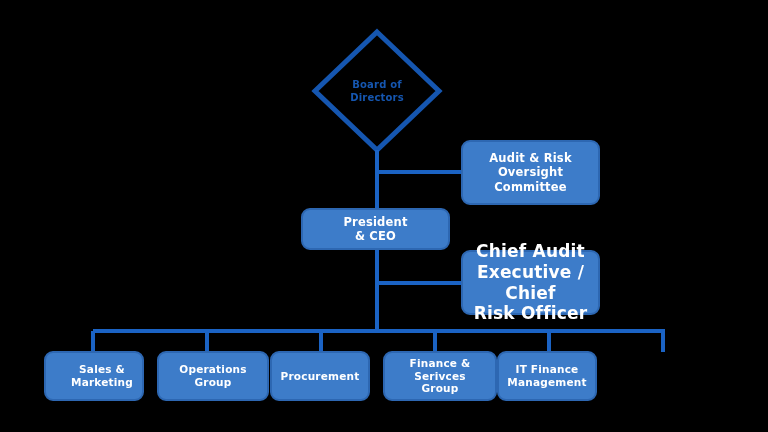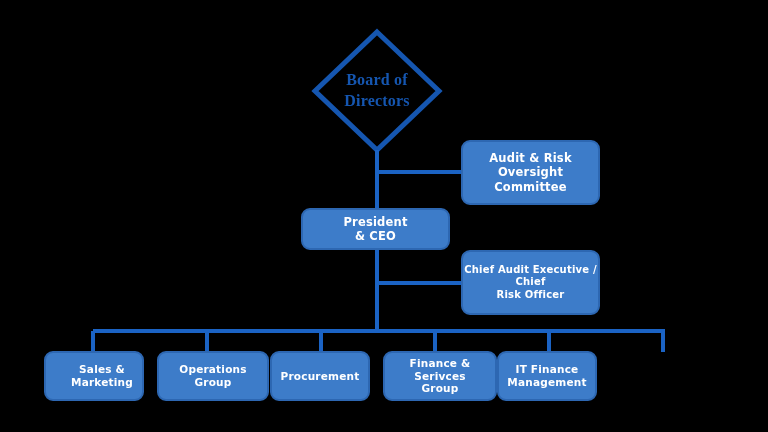--- a/index.html
+++ b/index.html
@@ -37,36 +37,35 @@
     border: 2px solid #2D67B2;
     border-radius: 9px;
     color: #FFFFFF;
     font-weight: bold;
     line-height: 1.22;
     letter-spacing: 0.2px;
     white-space: pre-line;
     z-index: 3;
   }
   .node-box.lvl1 { font-size: 11.5px; }
-  .node-box.lvl2 { font-size: 10px; }
+  .node-box.lvl2 { font-size: 17px; }
   .node-box.leaf { font-size: 10.5px; }
   #diamond-label {
     position: absolute;
     display: flex;
     align-items: center;
     justify-content: center;
     text-align: center;
     color: #1556B0;
-    font-size: 16px;
+    font-size: 10px;
     font-weight: bold;
     line-height: 1.3;
     white-space: pre-line;
     letter-spacing: 0.2px;
     z-index: 4;
-    font-family: Liberation Serif, serif;
   }
 </style>
 </head>
 <body>
 
 <div id="chart-canvas">
 
   <svg id="connector-layer" viewBox="0 0 768 432" xmlns="http://www.w3.org/2000/svg">
 
     <polygon points="377,32 439,91 377,150 315,91" fill="none" stroke="#1556B0" stroke-width="5"></polygon>

